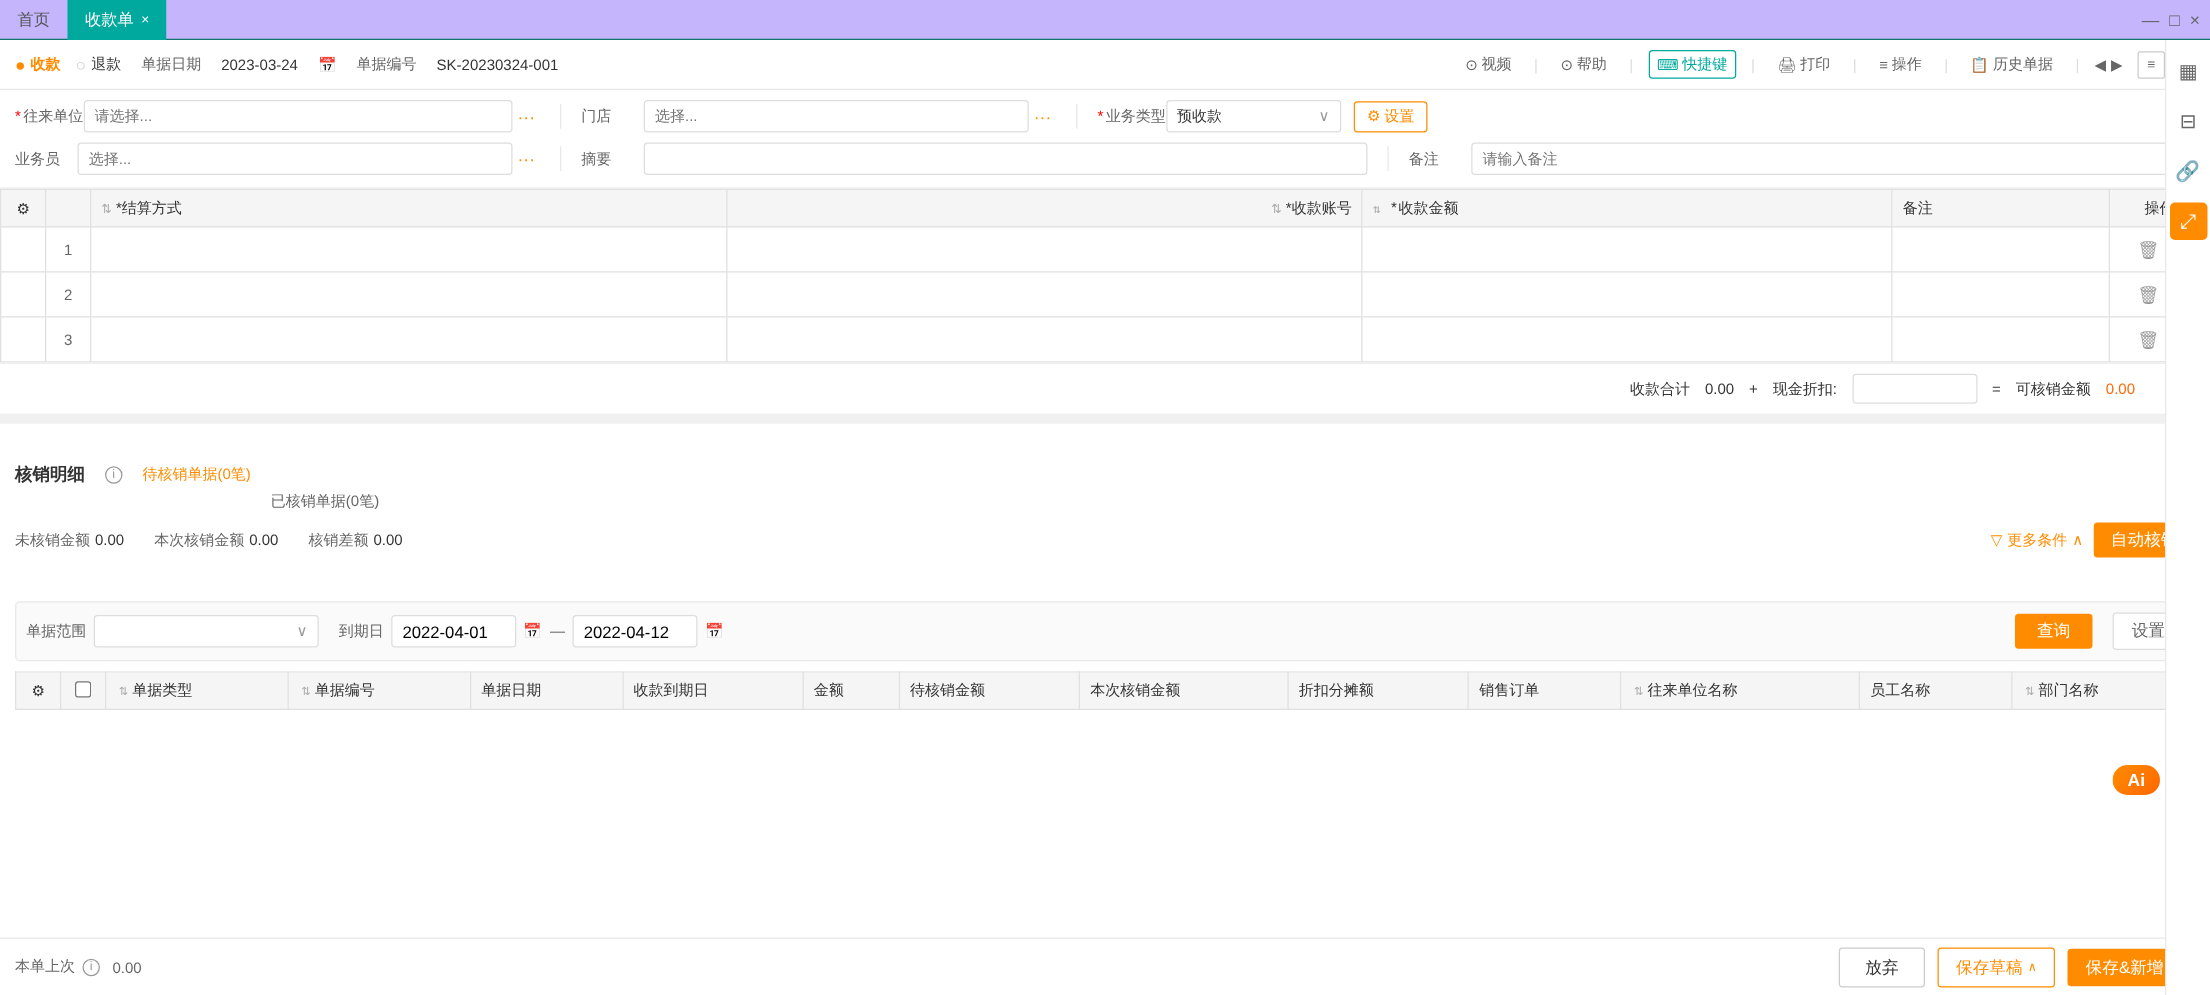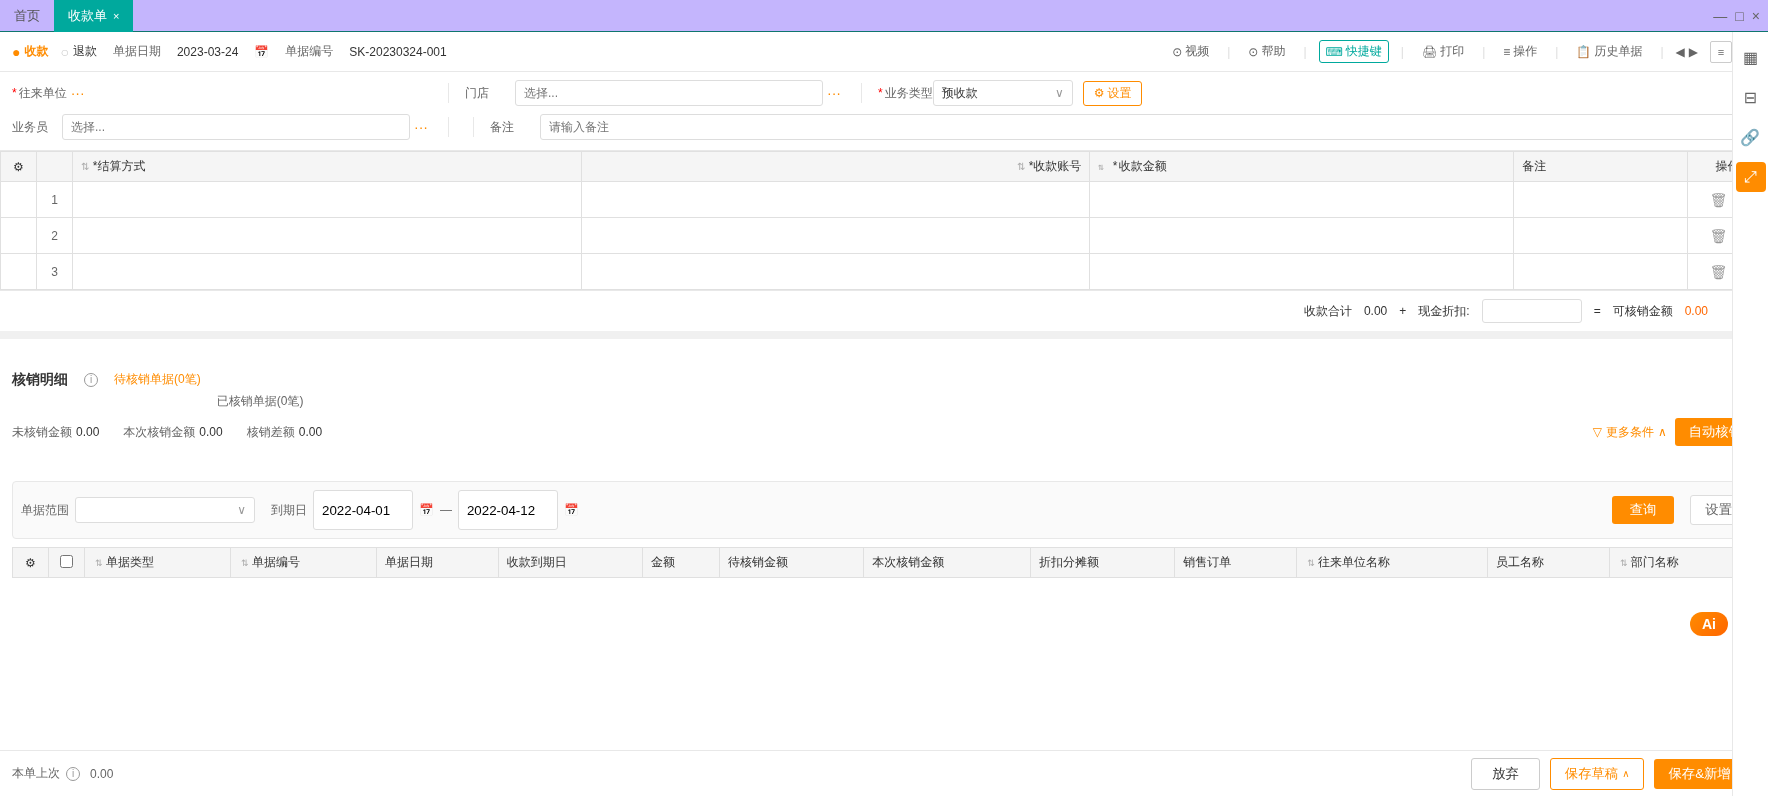--- a/index.html
+++ b/index.html
@@ -83,21 +83,21 @@
     .stat-value { color: #333; }
     .stats-right { margin-left: auto; display: flex; align-items: center; gap: 8px; }
     .filter-btn { display: flex; align-items: center; gap: 4px; color: #ff8c00; cursor: pointer; }
     .auto-verify-btn { background: #ff8c00; color: #fff; border: none; border-radius: 3px; padding: 5px 14px; cursor: pointer; }
 
     
     .filter-row { display: flex; align-items: center; gap: 16px; padding: 8px; border: 1px solid #e8e8e8; border-radius: 4px; margin-bottom: 8px; background: #fafafa; margin-top: 25px; }
     .filter-field { display: flex; align-items: center; gap: 6px; }
     .filter-label { color: #666; white-space: nowrap; }
     .filter-select { display: flex; align-items: center; gap: 4px; height: 26px; border: 1px solid #ddd; border-radius: 3px; padding: 0 8px; min-width: 200px; background: #fff; cursor: pointer; }
-    .filter-date { height: 40px; border: 1px solid #ddd; border-radius: 3px; padding: 0 8px; width: 100px; }
+    .filter-date { height: 26px; border: 1px solid #ddd; border-radius: 3px; padding: 0 8px; width: 100px; }
     .date-range { display: flex; align-items: center; gap: 6px; }
     .date-separator { color: #666; }
     .query-btn { background: #ff8c00; color: #fff; border: none; border-radius: 3px; padding: 5px 18px; cursor: pointer; margin-left: auto; }
     .setting-btn-outline { background: #fff; color: #666; border: 1px solid #ddd; border-radius: 3px; padding: 5px 14px; cursor: pointer; }
 
     
     .bottom-table-section { flex: 1; overflow: hidden; }
     .bottom-table-container { overflow: auto; height: 100%; }
     .bottom-table th { background: #f5f5f5; border: 1px solid #e0e0e0; padding: 6px 8px; font-weight: normal; white-space: nowrap; }
     .checkbox-cell { width: 36px; text-align: center; }
@@ -200,20 +200,21 @@
         <div class="view-icon-btn" style="background:#ff8c00;">⊞</div>
       </div>
     </div>
   </div>
 
   <div class="form-section">
     <div class="form-row">
 
       <div class="field-group" style="max-width: 420px;">
         <span class="field-label required">往来单位</span>
+        <input class="field-input" style="width: 260px;" placeholder="请选择...">
         <span class="more-btn">···</span>
       </div>
       <div class="field-divider"></div>
 
       <div class="field-group" style="max-width: 380px;">
         <span class="field-label">门店</span>
         <input class="field-input" style="width: 220px;" placeholder="选择...">
         <span class="more-btn">···</span>
       </div>
       <div class="field-divider"></div>
@@ -232,20 +233,24 @@
     </div>
     <div class="form-row">
 
       <div class="field-group" style="max-width: 420px;">
         <span class="field-label">业务员</span>
         <input class="field-input" style="width: 260px;" placeholder="选择...">
         <span class="more-btn">···</span>
       </div>
       <div class="field-divider"></div>
 
+      <div class="field-group" style="flex: 1;">
+        <span class="field-label">摘要</span>
+        <input class="field-input" style="width: 200px;">
+      </div>
       <div class="field-divider"></div>
 
       <div class="field-group" style="flex: 1;">
         <span class="field-label">备注</span>
         <input class="field-input" style="flex: 1 1 0%;" placeholder="请输入备注">
       </div>
     </div>
   </div>
 
   <div class="table-section">

